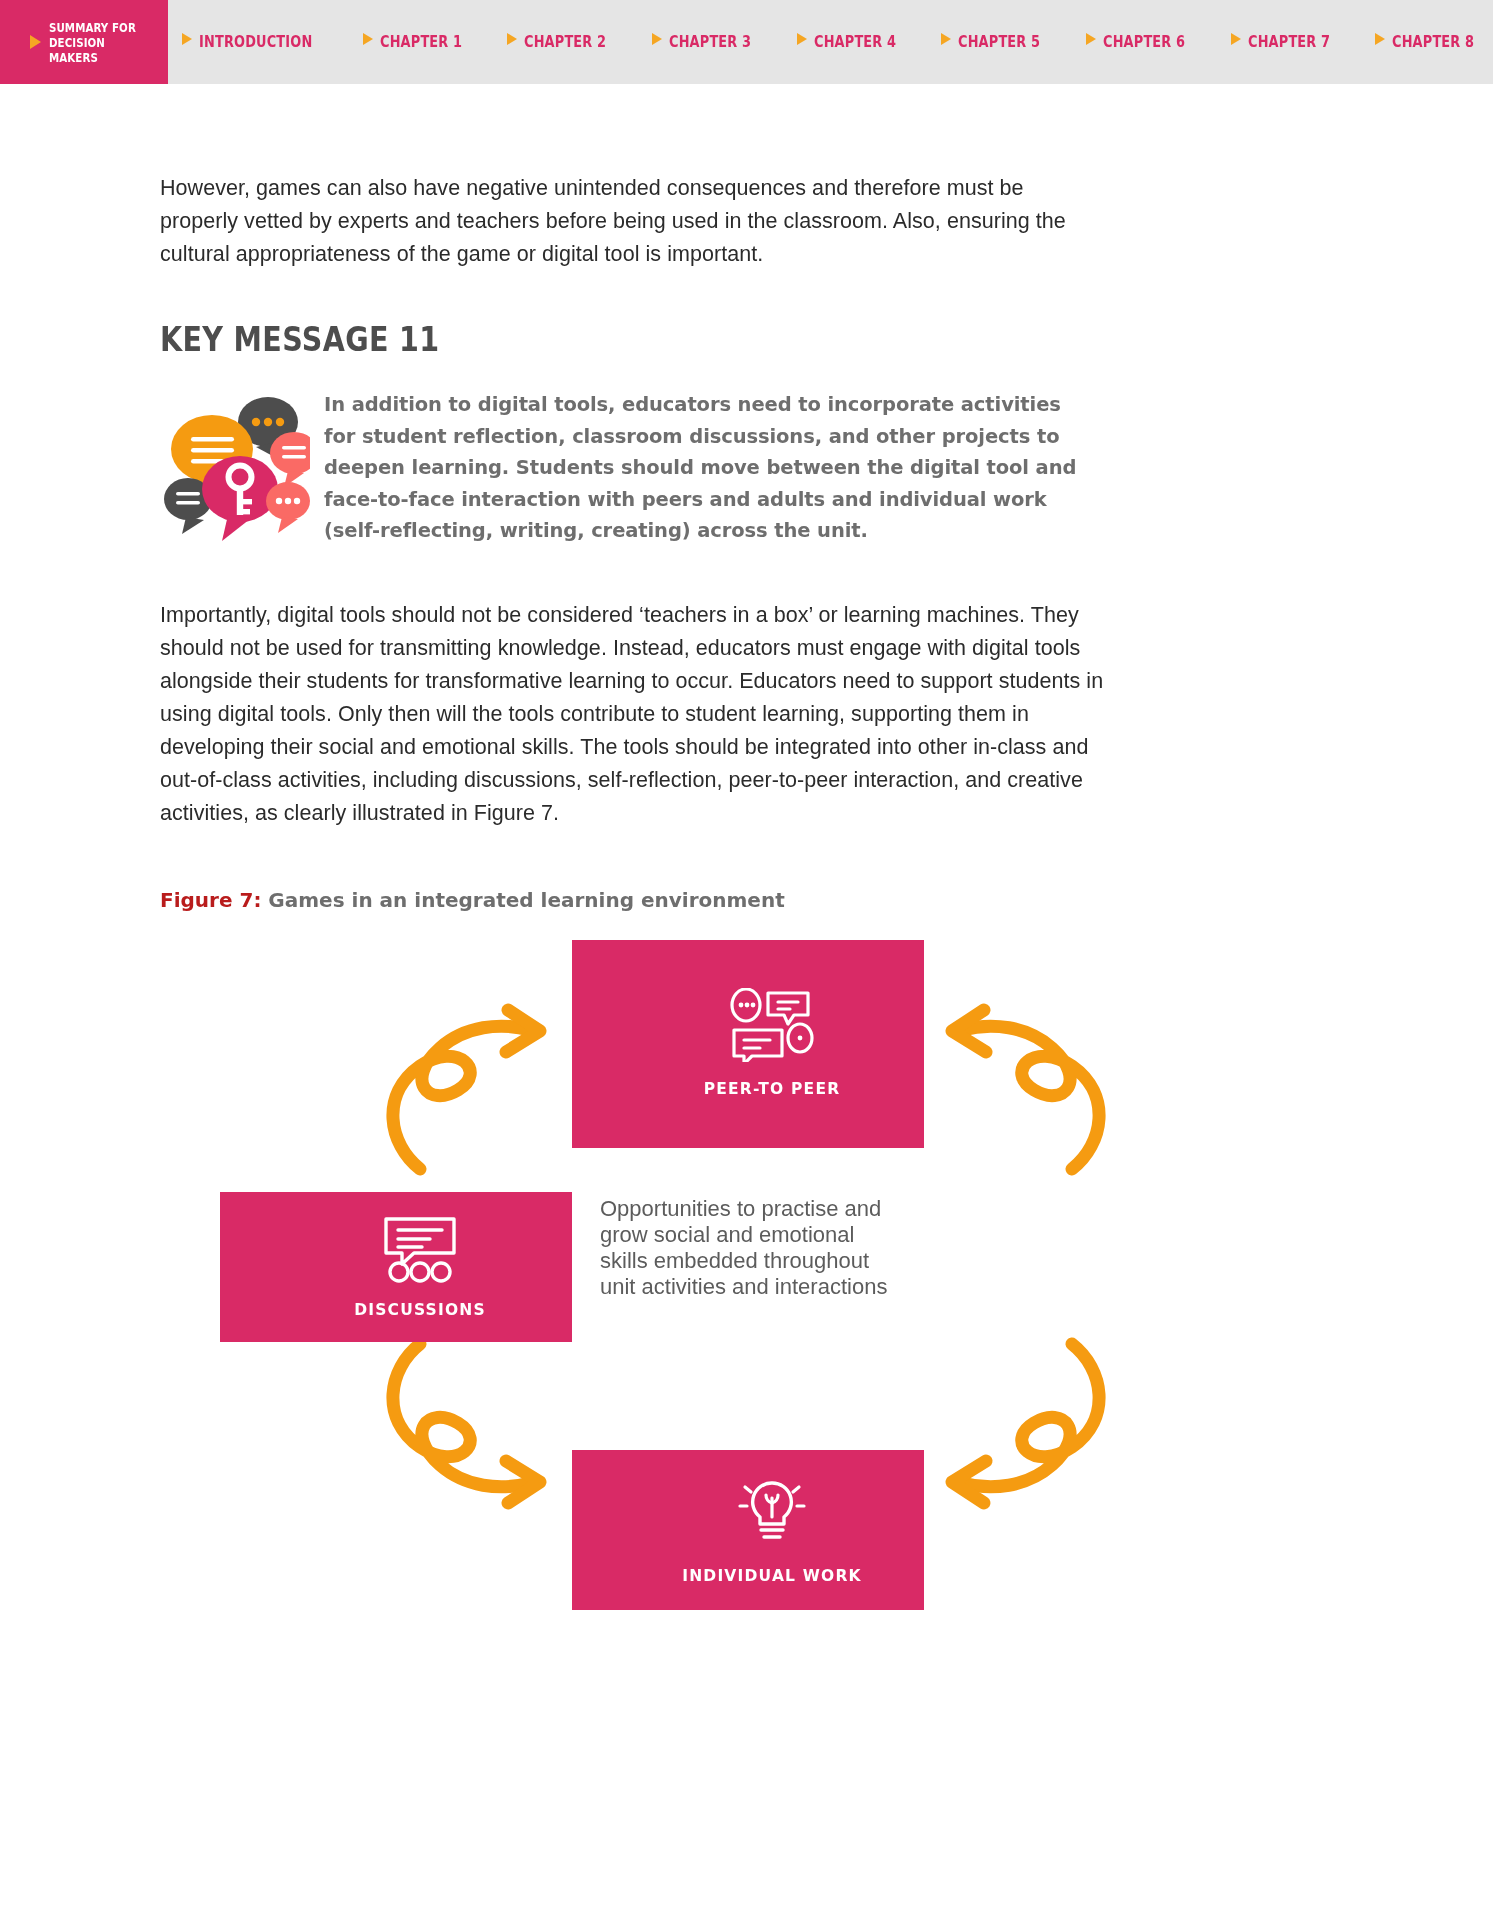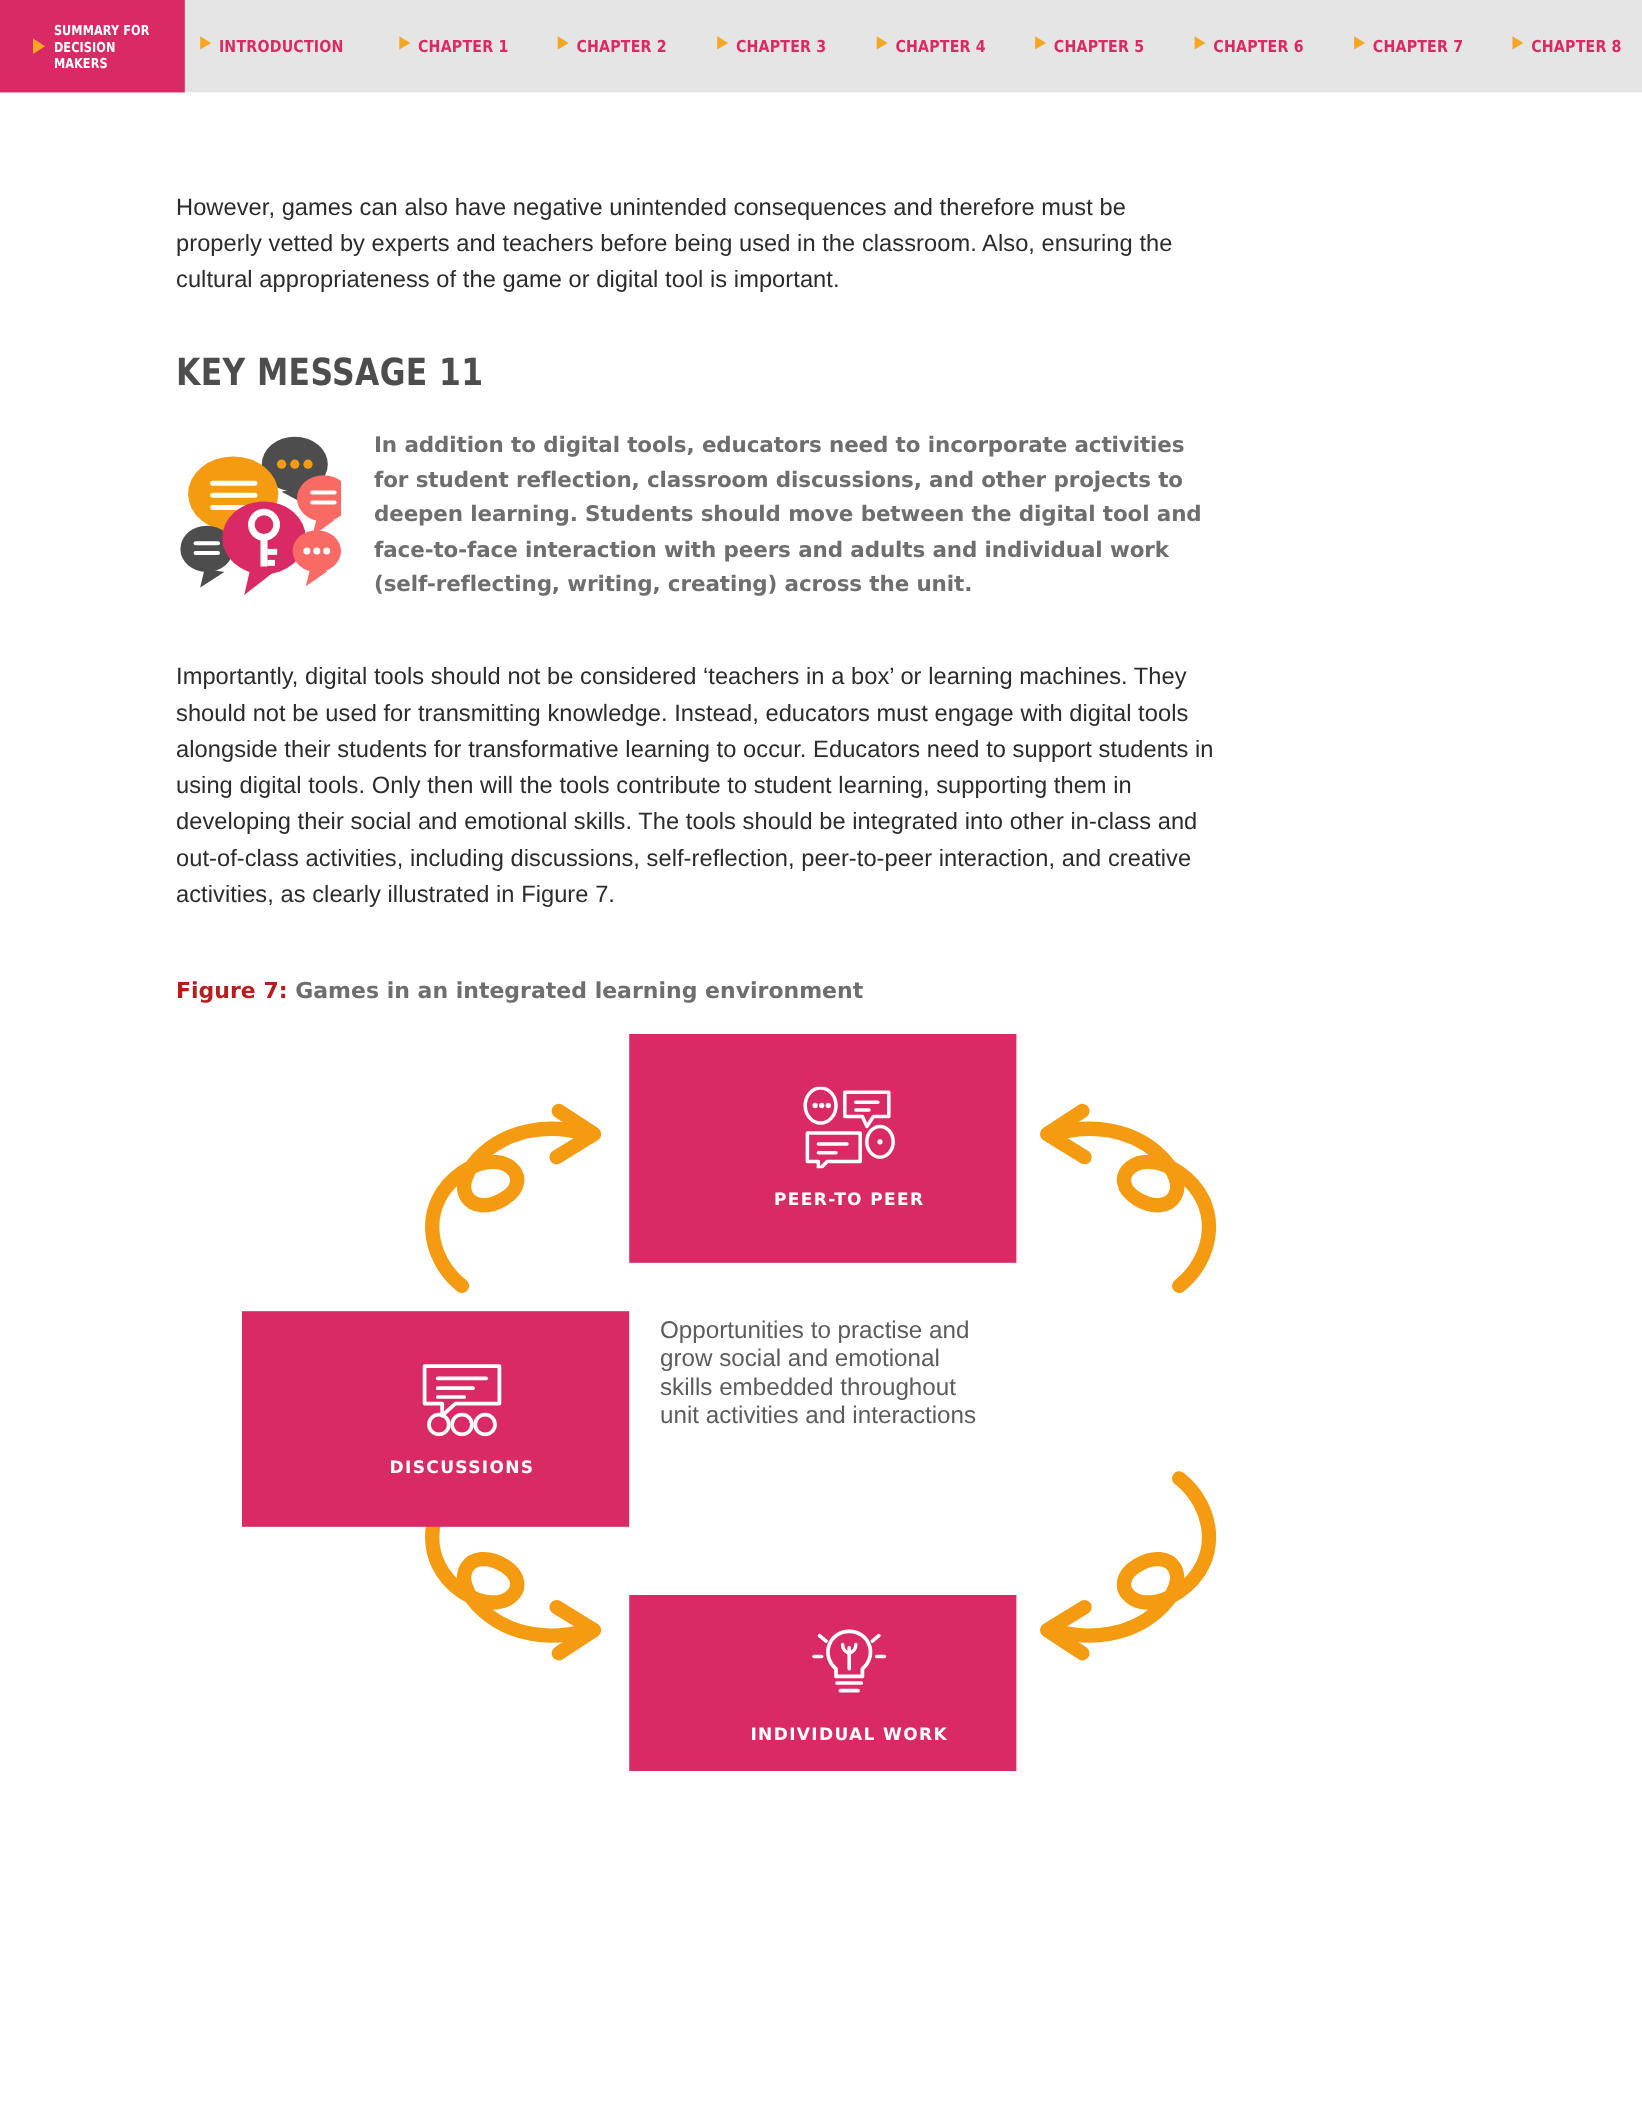--- a/index.html
+++ b/index.html
@@ -113,21 +113,21 @@
     flex: none;
     margin-top: 6px;
   }
   .km-text {
     color: #6e6e6e;
     font-family: "DejaVu Sans", sans-serif;
     font-weight: bold;
     font-size: 19.5px;
     line-height: 31.5px;
     width: 760px;
-    margin-left: 30px;
+    margin-left: 14px;
     padding-top: 4px;
     letter-spacing: -0.1px;
   }
 
   
   .fig-caption {
     margin-top: 58px;
     font-family: "DejaVu Sans", sans-serif;
     font-weight: bold;
     font-size: 20px;
@@ -163,21 +163,21 @@
   .dbox .sub {
     font-family: "DejaVu Sans", sans-serif;
     font-weight: bold;
     font-size: 13.5px;
     letter-spacing: 0.2px;
     text-align: center;
     margin-top: 2px;
   }
 
   #box-peer  { left: 572px; top: 6px;   width: 352px; height: 208px; }
-  #box-disc  { left: 220px; top: 258px; width: 352px; height: 196px; }
+  #box-disc  { left: 220px; top: 258px; width: 352px; height: 150px; }
   #box-tools { left: 924px; top: 258px; width: 352px; height: 190px; }
   #box-indiv { left: 572px; top: 516px; width: 352px; height: 160px; }
 
   .center-text {
     position: absolute;
     left: 600px;
     top: 262px;
     width: 290px;
     color: #5c5c5c;
     font-size: 22px;

